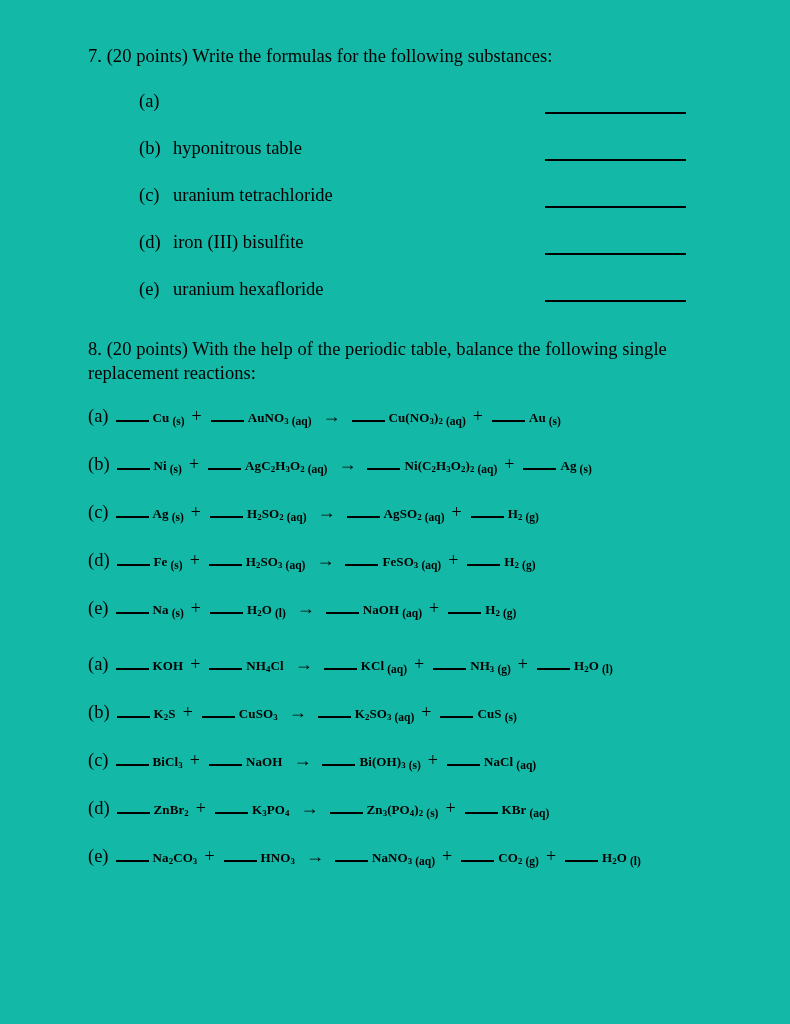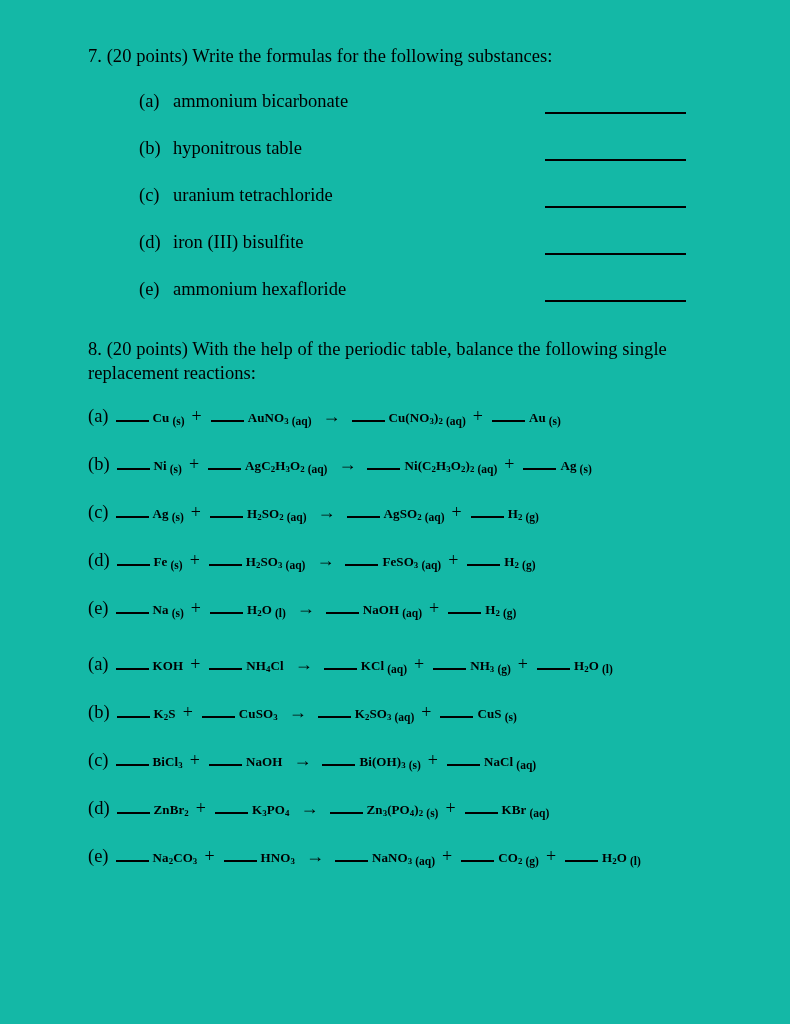--- a/index.html
+++ b/index.html
@@ -137,21 +137,20 @@
 <body>
 
 <div class="page">
 
   <section class="q7" id="q7-block">
     <div class="q-heading">7. (20 points) Write the formulas for the following substances:</div>
     <div class="q7-list" id="q7-list">
         <div class="q7-rowwrap">
           <div class="q7-inner">
             <span class="q7-letter">(a)</span>
-            <span class="q7-name">ammonium bicarbonate</span>
           </div>
           <span class="q7-blank" style="top: 21px;"></span>
         </div>
         <div class="q7-rowwrap">
           <div class="q7-inner">
             <span class="q7-letter">(b)</span>
             <span class="q7-name">hyponitrous table</span>
           </div>
           <span class="q7-blank" style="top: 21px;"></span>
         </div>
@@ -165,21 +164,21 @@
         <div class="q7-rowwrap">
           <div class="q7-inner">
             <span class="q7-letter">(d)</span>
             <span class="q7-name">iron (III) bisulfite</span>
           </div>
           <span class="q7-blank" style="top: 21px;"></span>
         </div>
         <div class="q7-rowwrap">
           <div class="q7-inner">
             <span class="q7-letter">(e)</span>
-            <span class="q7-name">ammonium hexafloride</span>
+            <span class="q7-name">uranium hexafloride</span>
           </div>
           <span class="q7-blank" style="top: 21px;"></span>
         </div>
       </div>
   </section>
 
   <section class="qblock" id="q8-block">
     <div class="q-heading">8. (20 points) With the help of the periodic table, balance the following single replacement reactions:</div>
     <div class="eq-list" id="q8-list">
         <div class="eq-row">

